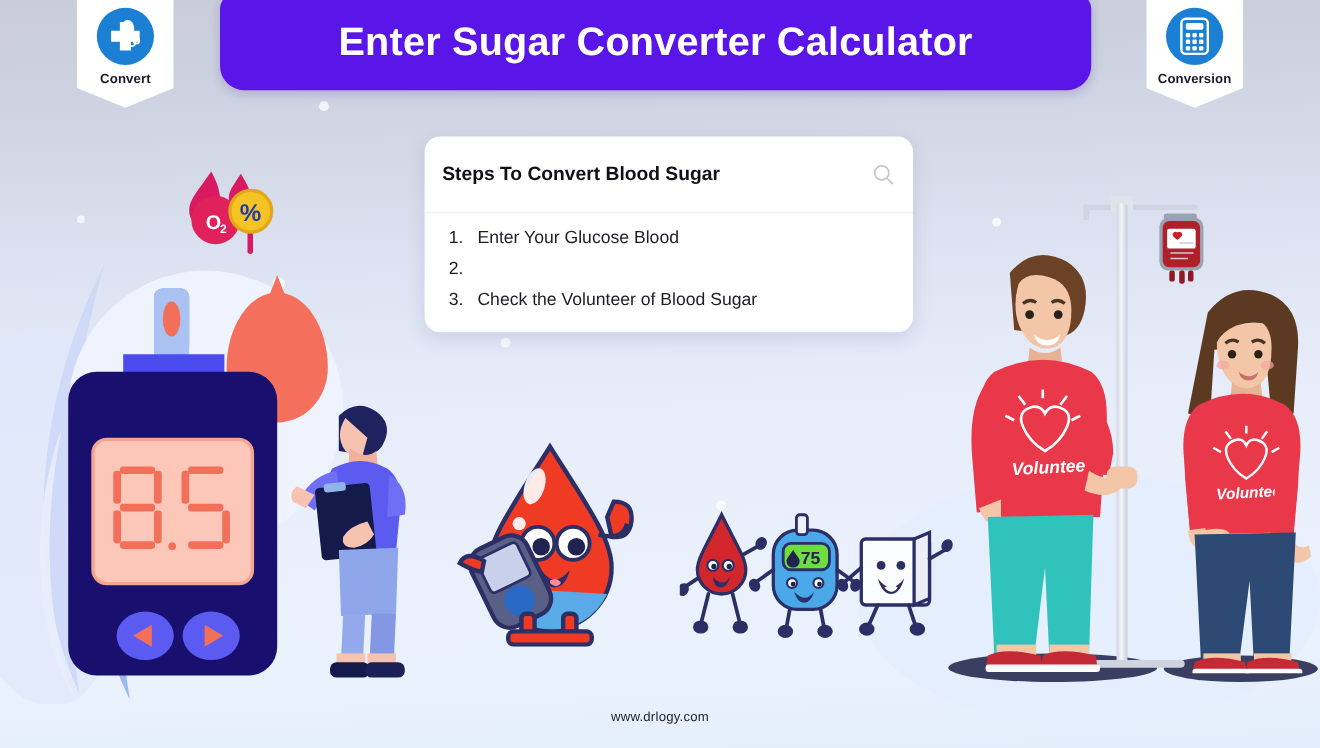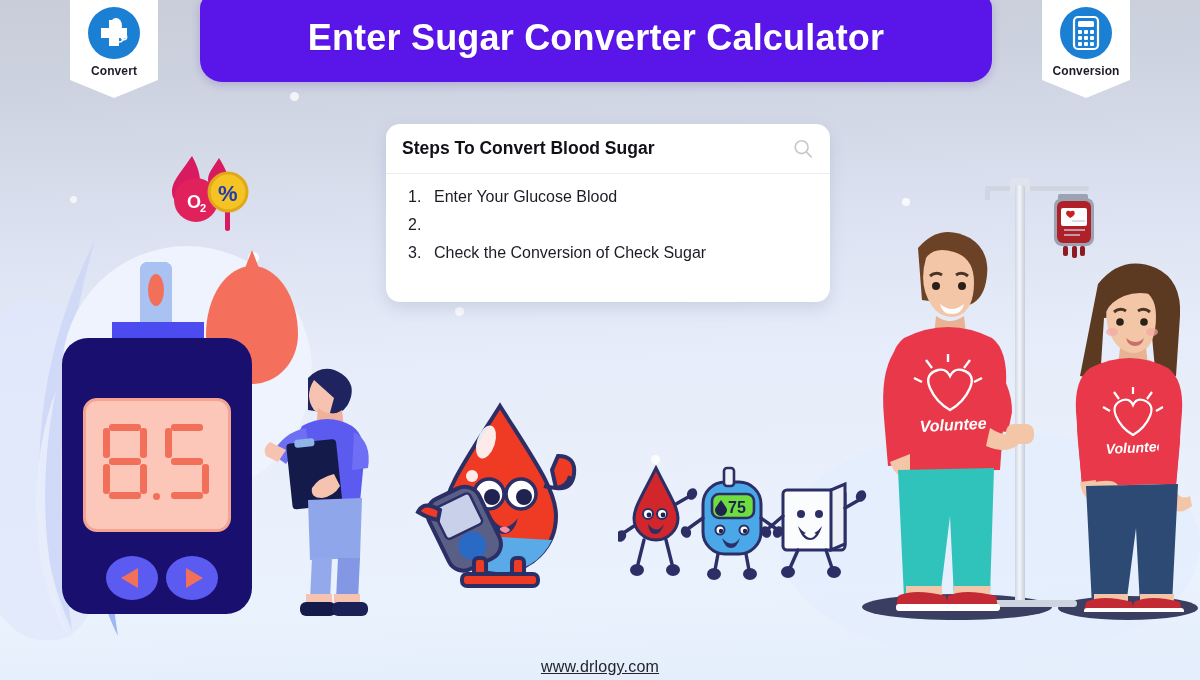--- a/index.html
+++ b/index.html
@@ -40,29 +40,29 @@
 
   
   .cross{ position:absolute; left:50%; top:50%; transform:translate(-50%,-50%); }
 
   
   .card{
     position:absolute; left:386px; top:124px; width:444px; height:178px;
     background:#fff; border-radius:14px; box-shadow:0 6px 16px rgba(80,95,135,.16);
     overflow:hidden;
   }
-  .card-head{ height:50px; display:flex; align-items:center; padding:0 16px 0 16px;
+  .card-head{ height:70px; display:flex; align-items:center; padding:0 16px 0 16px;
     border-bottom:1px solid #ececf1; }
   .card-title{ font-size:17.5px; font-weight:bold; color:#101018; flex:1;}
   .search-ic{ width:22px; height:22px; flex:0 0 22px; opacity:.55;}
   .steps{ list-style:none; padding:9px 0 0 0; }
   .steps li{ display:flex; font-size:16px; color:#1c1c26; padding:5px 0 5px 22px; }
   .step-n{ width:26px; flex:0 0 26px; }
-  .url{ position:absolute; left:0; right:0; top:658px; text-align:center;
-    font-size:16px; color:#23242c; letter-spacing:.2px;text-decoration:underline;}
+  .url{ position:absolute; left:0; right:0; top:644px; text-align:center;
+    font-size:12px; color:#23242c; letter-spacing:.2px;}
 
   
   .leaf{ position:absolute; pointer-events:none; }
   .meter-halo{ position:absolute; left:62px; top:246px; width:250px; height:250px;
     border-radius:50%; background:#eef3fd; }
   .meter{ position:absolute; left:62px; top:338px; width:190px; height:276px;
     background:#180f6e; border-radius:26px; }
   .meter-top{ position:absolute; left:112px; top:322px; width:92px; height:64px;
     background:#4b4bf0; border-radius:0 0 46px 46px;}
   .strip{ position:absolute; left:140px; top:262px; width:32px; height:120px;
@@ -179,21 +179,21 @@
     <ol class="steps">
       <li>
         <span class="step-n">1.</span>
         <span>Enter Your Glucose Blood</span>
       </li>
       <li>
         <span class="step-n">2.</span>
       </li>
       <li>
         <span class="step-n">3.</span>
-        <span>Check the Conversion of Check Sugar</span>
+        <span>Check the Volunteer of Blood Sugar</span>
       </li>
     </ol>
   </div>
 
   <div class="meter-halo"></div>
   <div class="drop-tip"></div>
   <div class="drop-big"></div>
   <div class="strip-cap"></div>
   <div class="strip"></div>
   <div class="strip-dot"></div>

